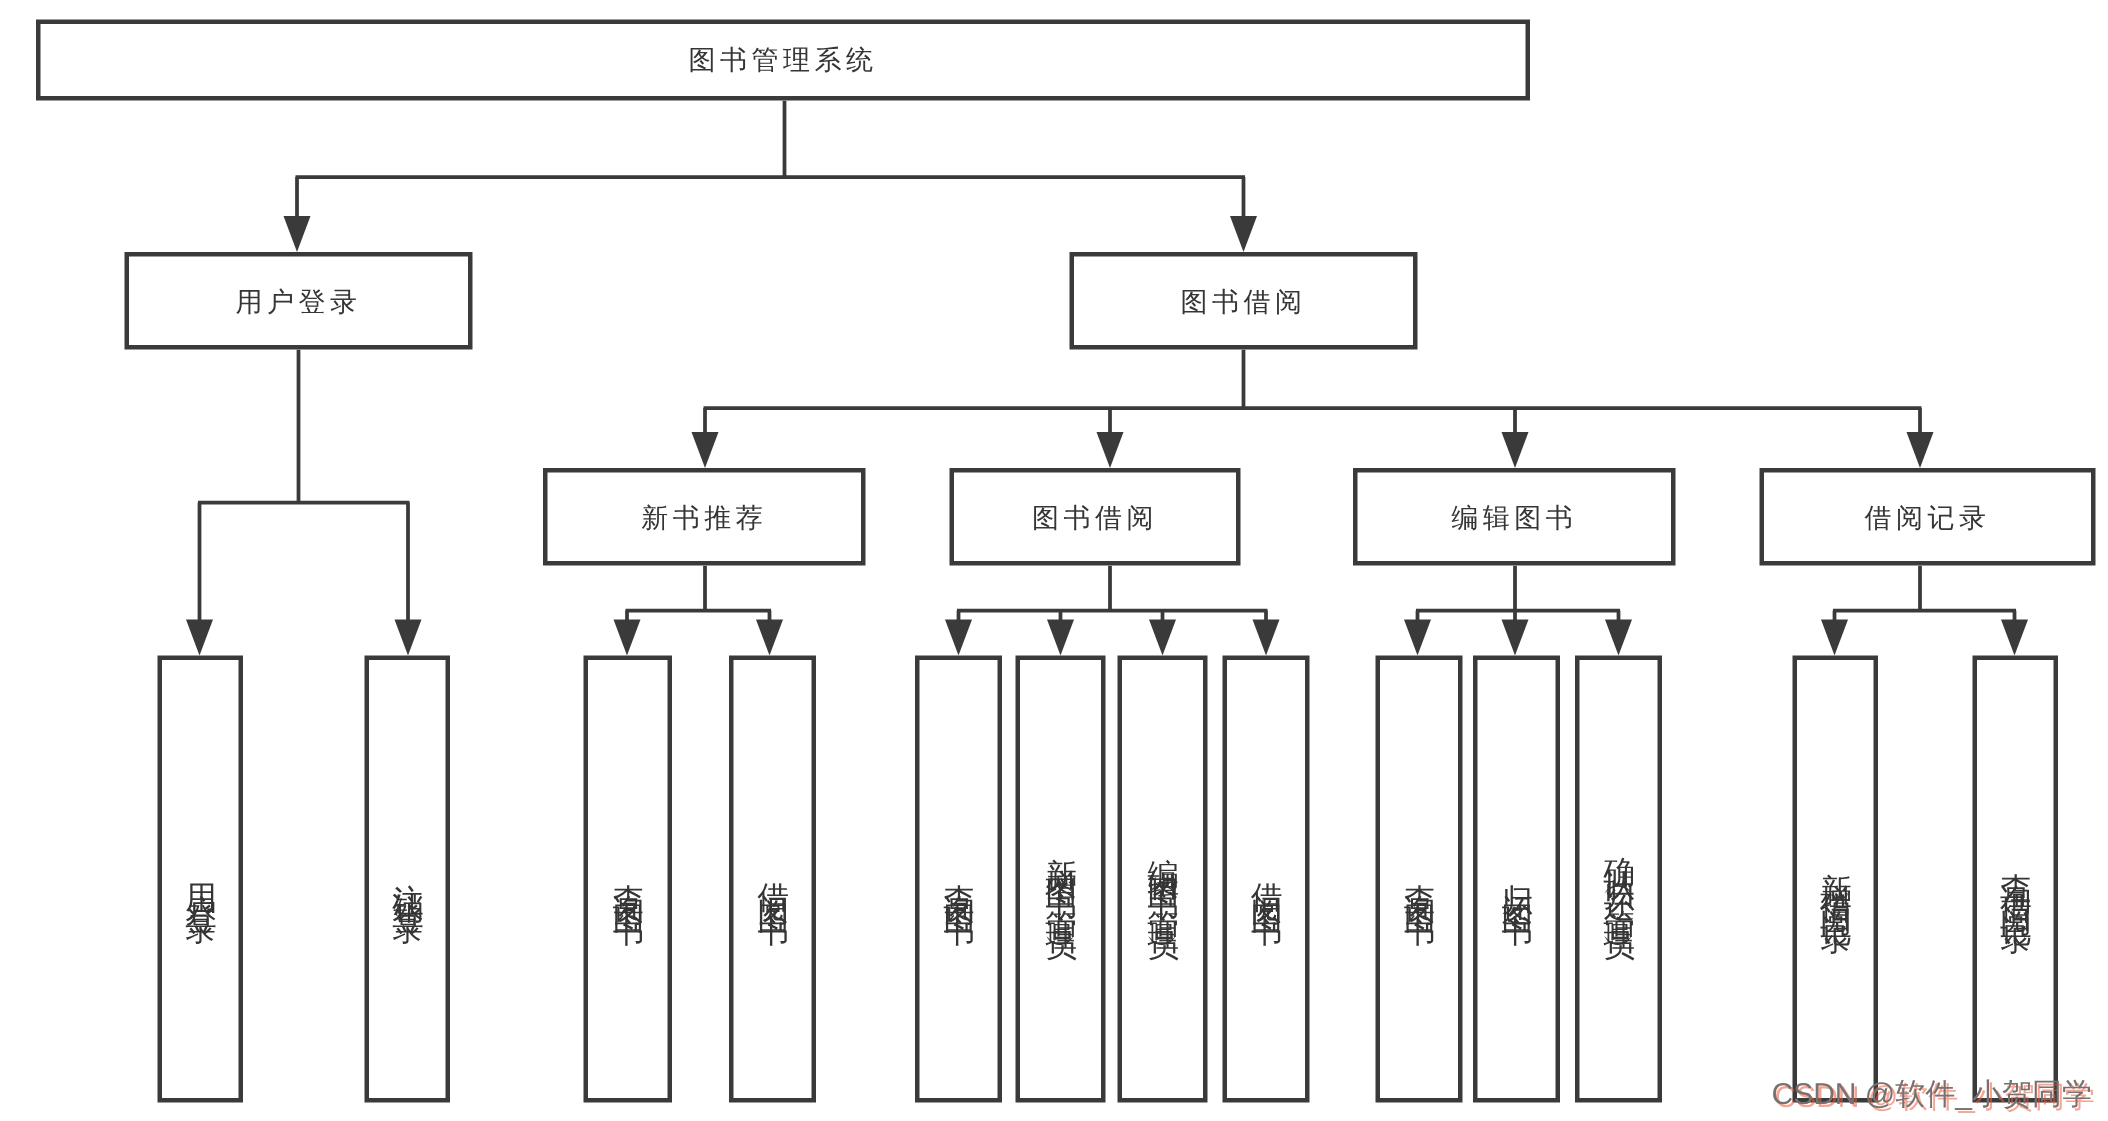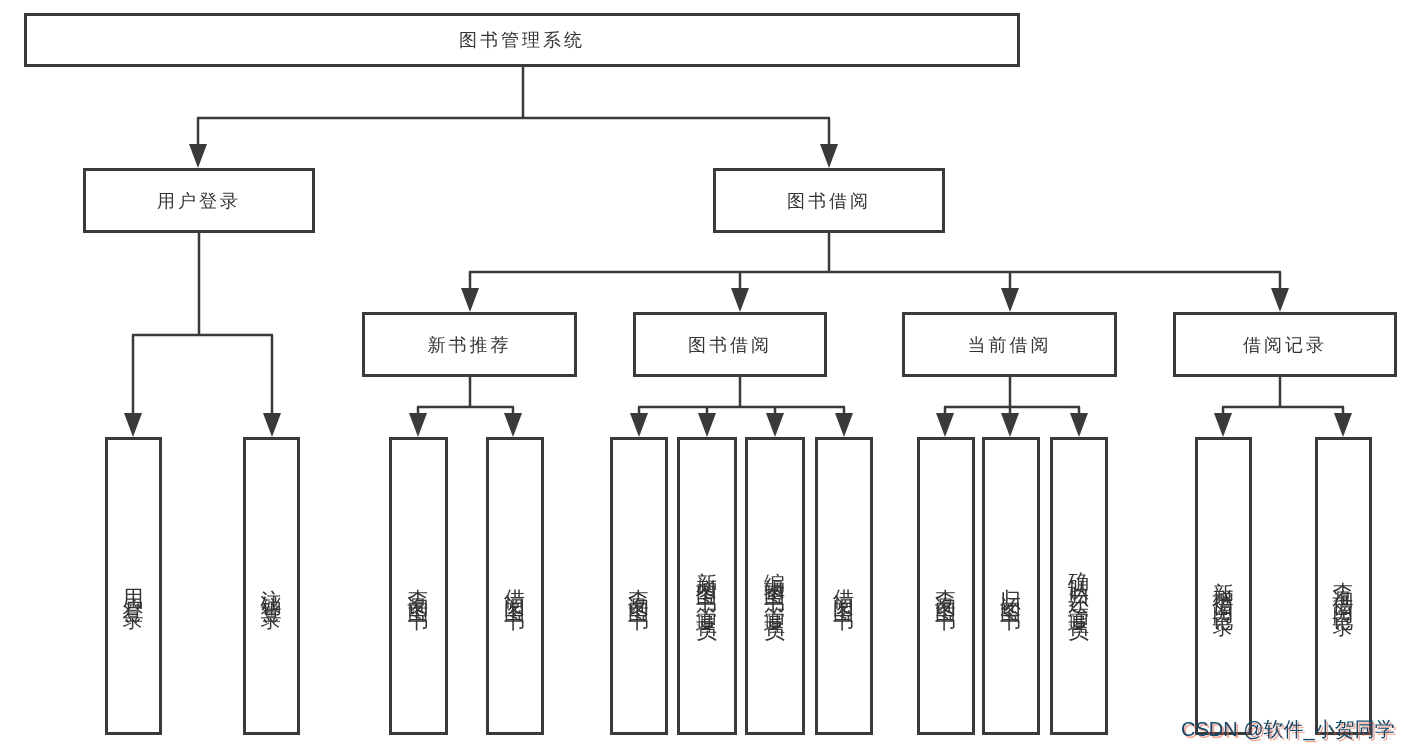--- a/index.html
+++ b/index.html
@@ -16,21 +16,21 @@
     display:flex; align-items:center; justify-content:center;
     z-index:1;
   }
   .node-h span { font-size:18px; letter-spacing:3px; white-space:nowrap; }
   .node-v span {
     writing-mode:vertical-rl; text-orientation:mixed;
     font-size:21px; letter-spacing:7px; line-height:1.1; white-space:nowrap;
   }
   .watermark {
     position:absolute; left:1181px; top:716px; z-index:2;
-    font-size:20px; color:#0c4a6e; white-space:nowrap;
+    font-size:20px; color:#737373; white-space:nowrap;
     text-shadow:2px 2px 0 rgba(252,85,49,0.55);
   }
 </style>
 </head>
 <body>
 
 <div class="stage">
 
   <svg class="connectors" width="1405" height="747" viewBox="0 0 1405 747">
 
@@ -82,21 +82,21 @@
     <span>图书借阅</span>
   </div>
 
   <div class="node node-h" style="left:362px; top:312px; width:215px; height:65px;font-family:Liberation Mono, monospace;">
     <span>新书推荐</span>
   </div>
   <div class="node node-h" style="left:633px; top:312px; width:194px; height:65px;">
     <span>图书借阅</span>
   </div>
   <div class="node node-h" style="left:902px; top:312px; width:215px; height:65px;">
-    <span>当前借阅</span>
+    <span>编辑图书</span>
   </div>
   <div class="node node-h" style="left:1173px; top:312px; width:224px; height:65px;">
     <span>借阅记录</span>
   </div>
 
   <div class="node node-v" style="left:105px; top:437px; width:57px; height:298px;">
     <span>用户登录</span>
   </div>
   <div class="node node-v" style="left:243px; top:437px; width:57px; height:298px;">
     <span>注销登录</span>

